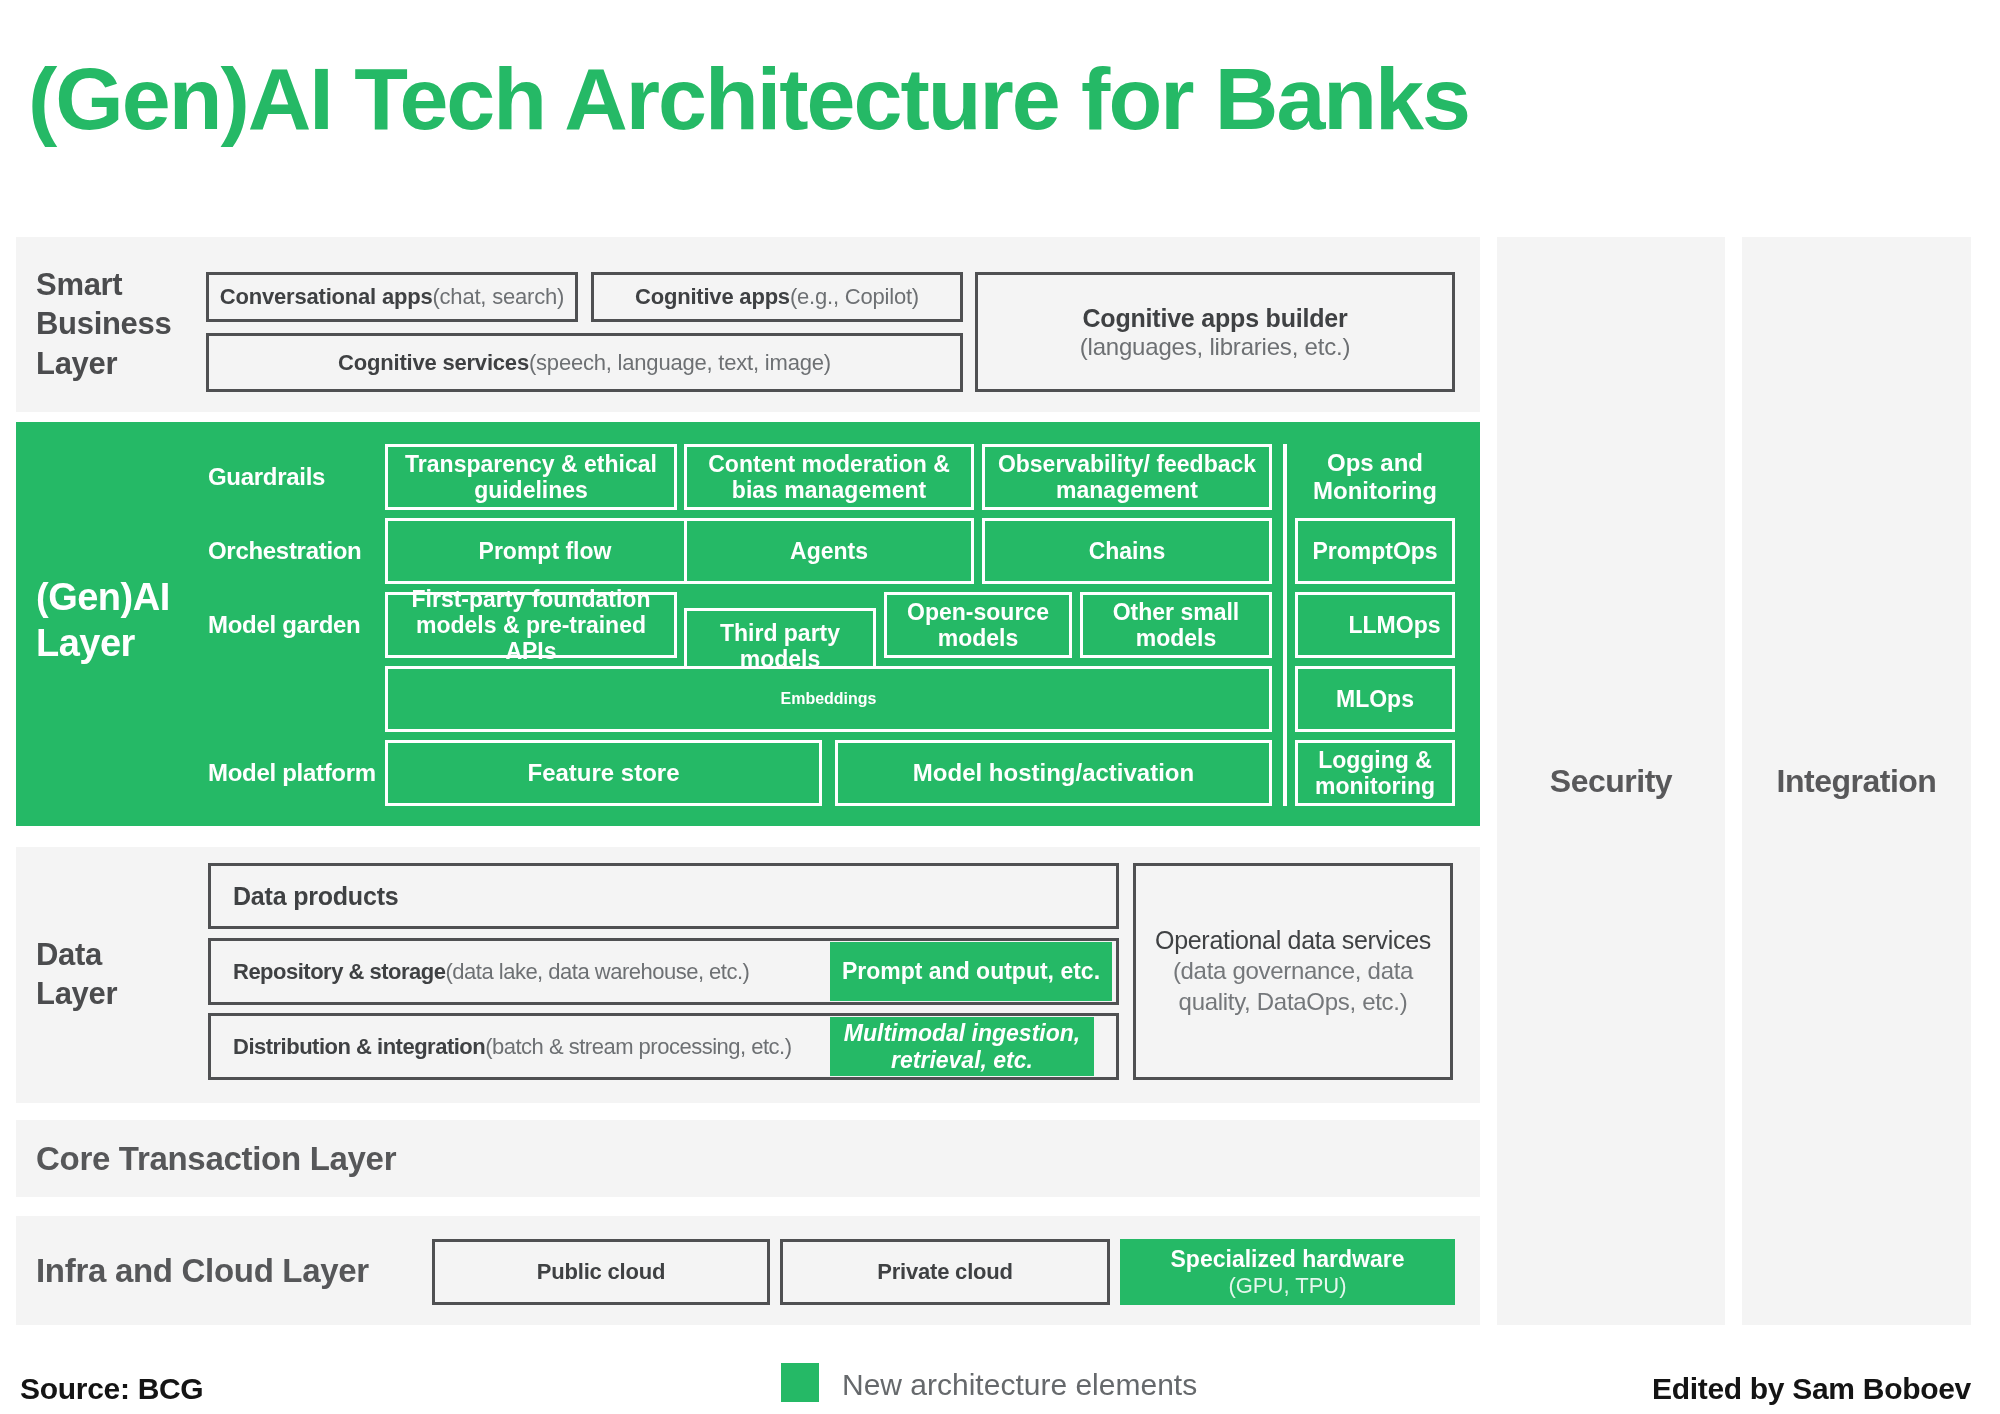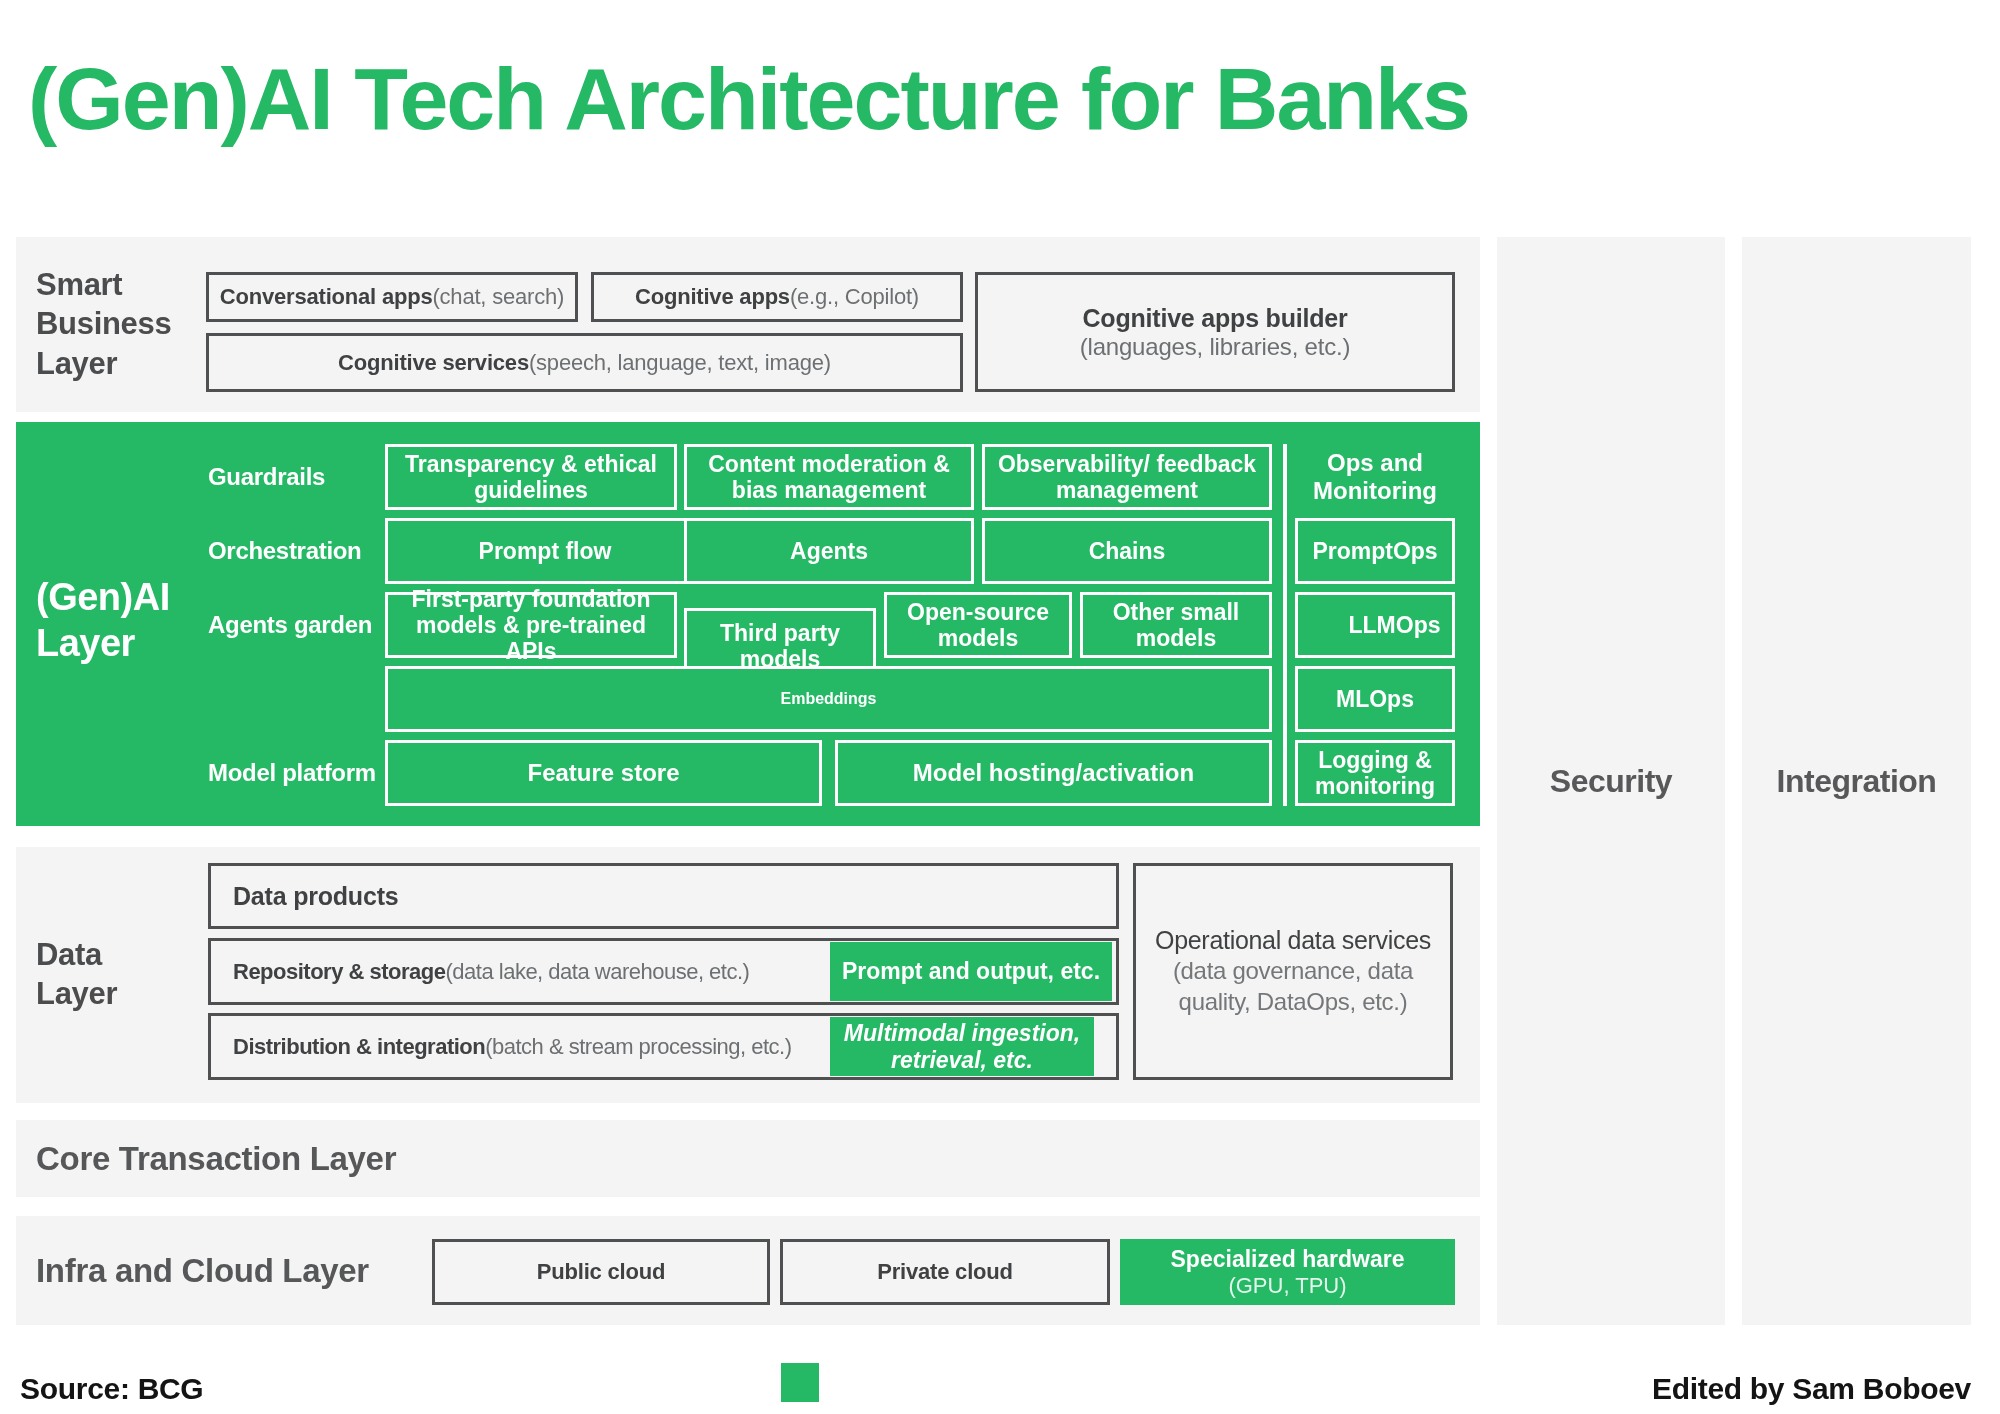--- a/index.html
+++ b/index.html
@@ -95,21 +95,21 @@
       <span class="b" style="font-size:25px;">Cognitive apps builder</span>
       <span class="r" style="font-size:24px;">(languages, libraries, etc.)</span>
     </div>
   </section>
 
   <section class="band" id="band-genai">
     <div class="genai-label">(Gen)AI Layer</div>
 
     <div class="row-label" style="top:22px;">Guardrails</div>
     <div class="row-label" style="top:96px;">Orchestration</div>
-    <div class="row-label" style="top:170px;">Agents garden</div>
+    <div class="row-label" style="top:170px;">Model garden</div>
     <div class="row-label" style="top:318px;">Model platform</div>
 
     <div class="gbox" style="left:369px;top:22px;width:292px;height:66px;">Transparency &amp; ethical guidelines</div>
     <div class="gbox" style="left:668px;top:22px;width:290px;height:66px;">Content moderation &amp; bias management</div>
     <div class="gbox" style="left:966px;top:22px;width:290px;height:66px;">Observability/ feedback management</div>
 
     <div class="gbox" style="left:369px;top:96px;width:320px;height:66px;">Prompt flow</div>
     <div class="gbox" style="left:668px;top:96px;width:290px;height:66px;">Agents</div>
     <div class="gbox" style="left:966px;top:96px;width:290px;height:66px;">Chains</div>
 
@@ -176,15 +176,16 @@
 
   <aside class="side-col" id="col-security">
     <span class="col-label">Security</span>
   </aside>
   <aside class="side-col" id="col-integration">
     <span class="col-label">Integration</span>
   </aside>
 
   <div class="footer-text" style="left:20px;top:1372px;">Source: BCG</div>
   <div class="legend-swatch"></div>
+  <div class="legend-text">New architecture elements</div>
   <div class="footer-text" style="right:29px;top:1372px;">Edited by Sam Boboev</div>
 
 </div>
 
 </body></html>

